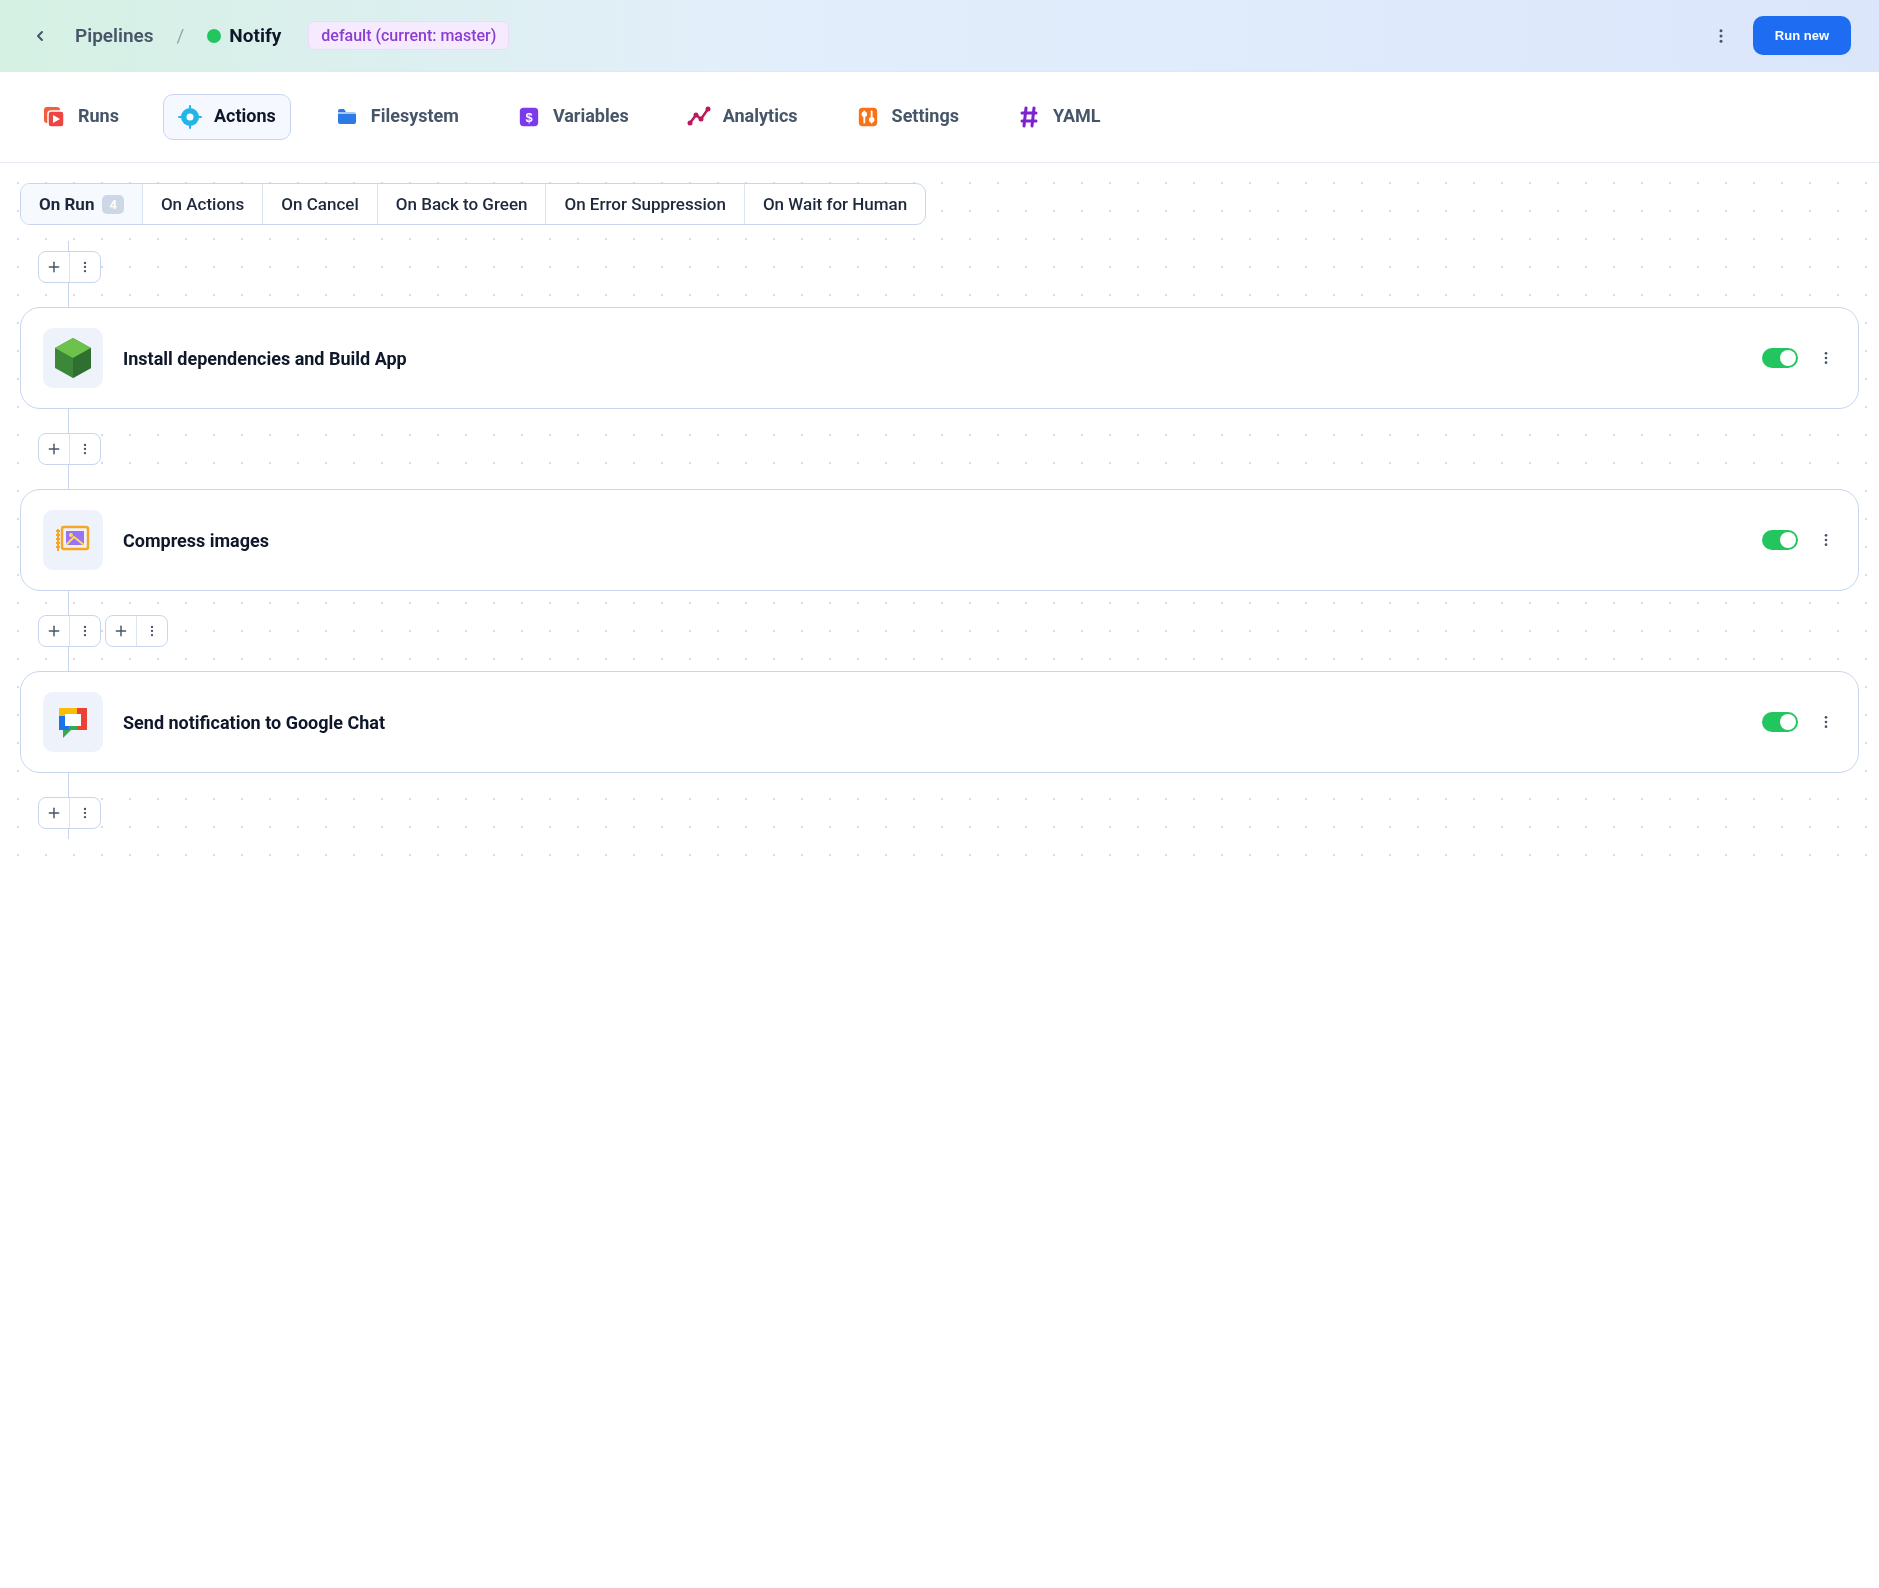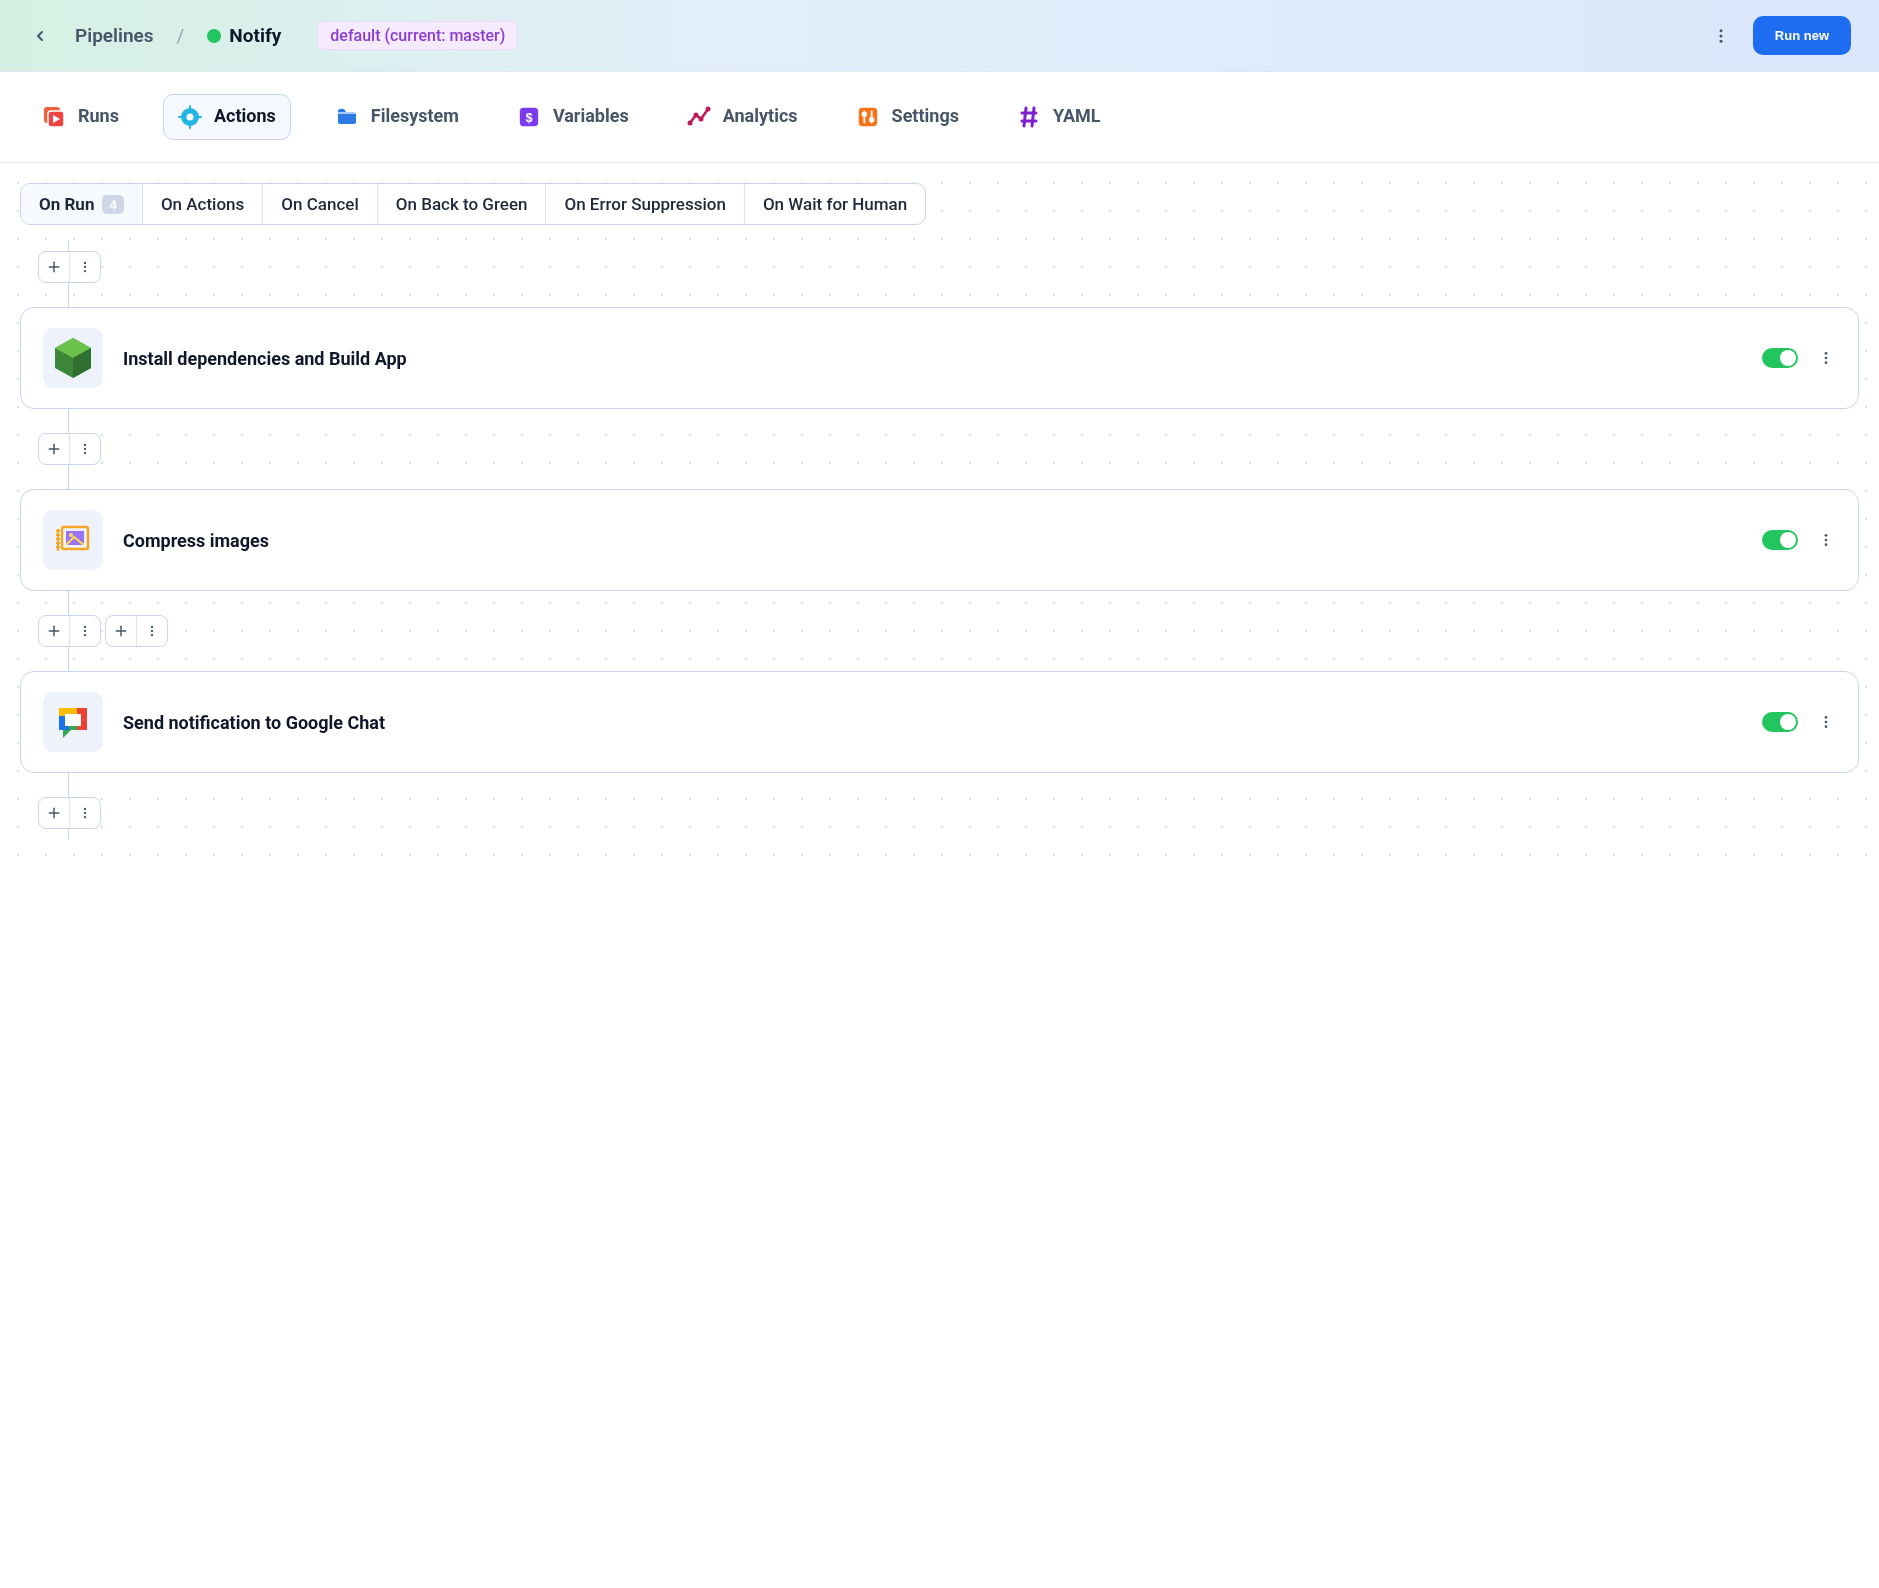--- a/index.html
+++ b/index.html
@@ -36,21 +36,21 @@
   .crumb-sep { color: #94a3b8; font-size: 19px; }
   .crumb-status { display: flex; align-items: center; gap: 8px; }
   .dot-green {
     width: 14px; height: 14px; border-radius: 50%;
     background: #22c55e;
   }
   .crumb-current {
     font-size: 19px; font-weight: 700; color: #0f172a;
   }
   .branch-chip {
-    margin-left: 13px;
+    margin-left: 4px;
     background: #f6eafe;
     color: #8b3dd1;
     border: 1px solid #eed9fb;
     padding: 4px 12px;
     border-radius: 6px;
     font-size: 16px;
     font-weight: 500;
   }
   .header-right {
     display: flex; align-items: center; gap: 14px;
@@ -168,21 +168,21 @@
     color: #475569;
   }
   .addbar .divider {
     width: 1px; background: #dbe4f1;
   }
 
   .action-card {
     position: relative;
     background: #fff;
     border: 1px solid #c7d6ee;
-    border-radius: 14px;
+    border-radius: 20px;
     padding: 20px 22px;
     display: flex;
     align-items: center;
     gap: 20px;
     margin: 14px 0 14px -18px;
     z-index: 1;
   }
   .action-icon {
     width: 60px; height: 60px;
     background: #eef2fb;

